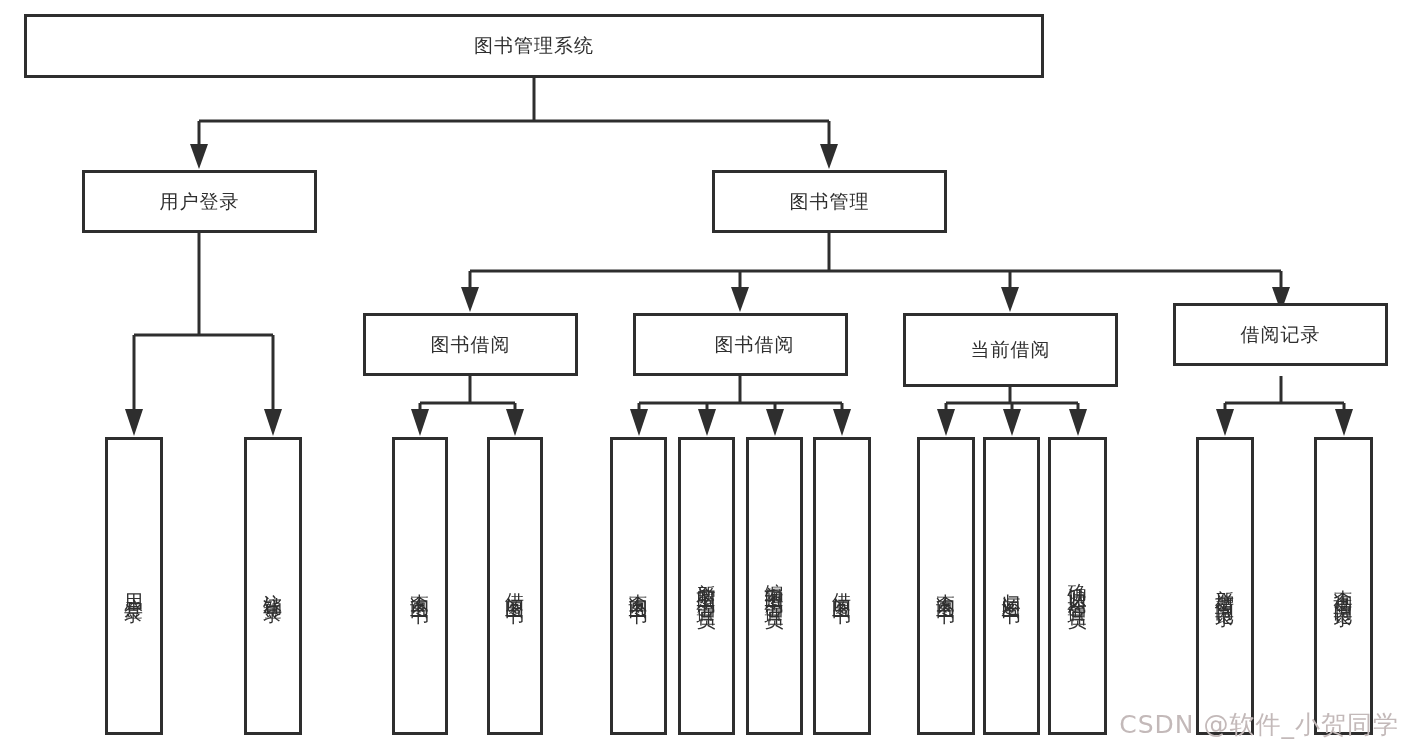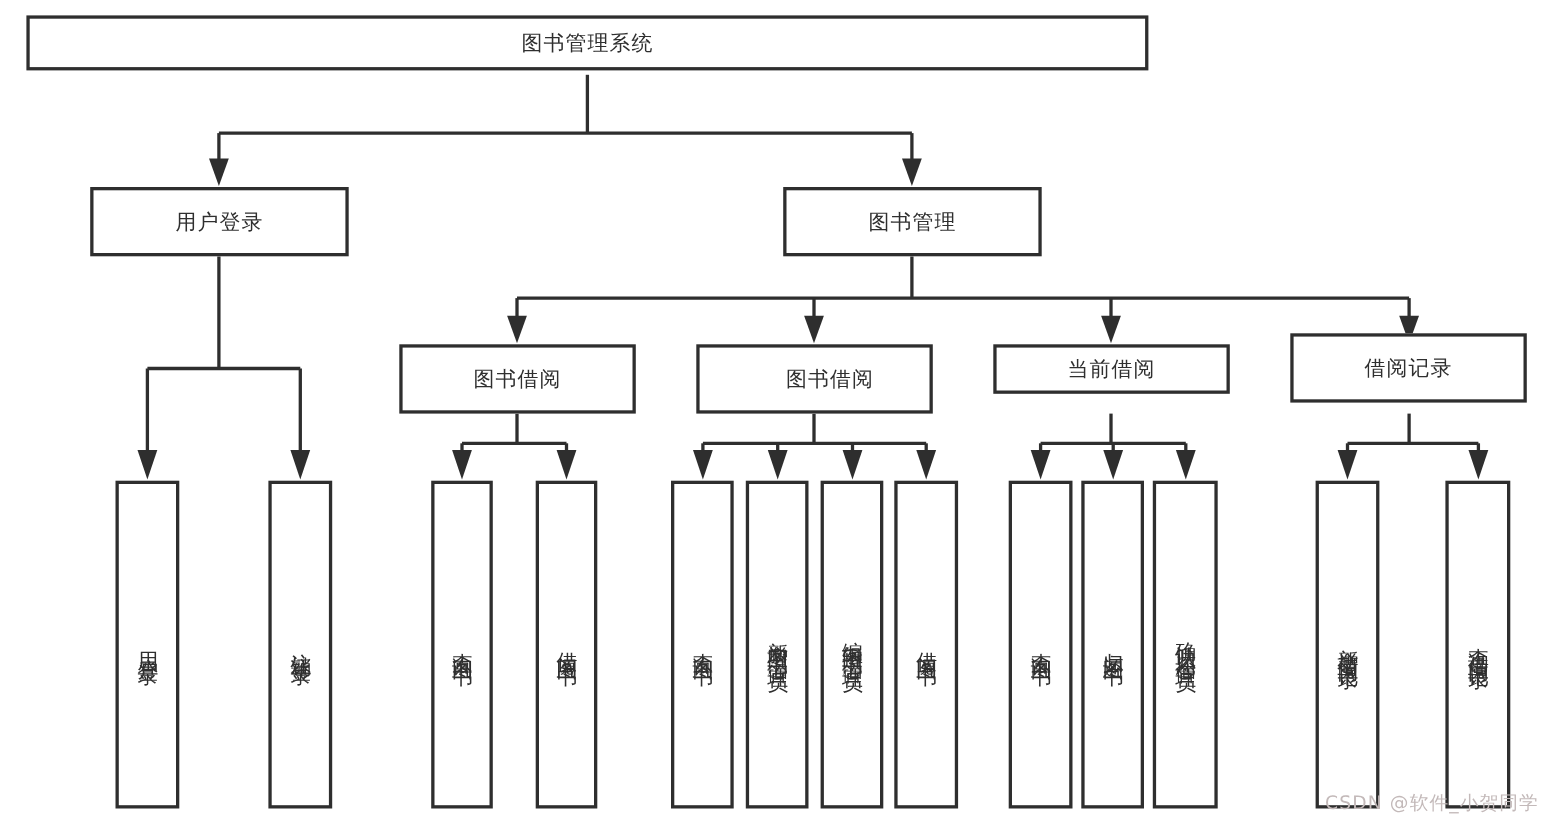--- a/index.html
+++ b/index.html
@@ -30,21 +30,21 @@
     writing-mode:vertical-rl;
     text-orientation:mixed;
     letter-spacing:4px;
     line-height:1;
     font-size:19px;
     max-height:284px;
   }
   .watermark{
     position:absolute;
     right:6px;bottom:6px;
-    font-size:17px;
+    font-size:25px;
     color:#c3b9b9;
     letter-spacing:1px;
     pointer-events:none;
     white-space:nowrap;
   }
 </style>
 </head>
 <body>
 
 <div class="stage">
@@ -115,38 +115,38 @@
 
       <polygon points="937,409 955,409 946,436"></polygon>
       <polygon points="1003,409 1021,409 1012,436"></polygon>
       <polygon points="1069,409 1087,409 1078,436"></polygon>
 
       <polygon points="1216,409 1234,409 1225,436"></polygon>
       <polygon points="1335,409 1353,409 1344,436"></polygon>
     </g>
   </svg>
 
-  <div class="node" style="left:24px;top:14px;width:1020px;height:50px;">
+  <div class="node" style="left:24px;top:14px;width:1020px;height:64px;">
     <span>图书管理系统</span>
   </div>
 
   <div class="node" style="left:82px;top:170px;width:235px;height:63px;">
     <span>用户登录</span>
   </div>
   <div class="node" style="left:712px;top:170px;width:235px;height:63px;align-items:center;">
     <span>图书管理</span>
   </div>
 
   <div class="node" style="left:363px;top:313px;width:215px;height:63px;">
     <span>图书借阅</span>
   </div>
   <div class="node" style="left:633px;top:313px;width:215px;height:63px;padding-left:28px;">
     <span>图书借阅</span>
   </div>
-  <div class="node" style="left:903px;top:313px;width:215px;height:45px;">
+  <div class="node" style="left:903px;top:313px;width:215px;height:74px;">
     <span>当前借阅</span>
   </div>
   <div class="node" style="left:1173px;top:303px;width:215px;height:63px;">
     <span>借阅记录</span>
   </div>
 
   <div class="node leaf" style="left:105px;top:437px;width:58px;height:298px;">
     <span class="vtxt">用户登录</span>
   </div>
   <div class="node leaf" style="left:244px;top:437px;width:58px;height:298px;">

